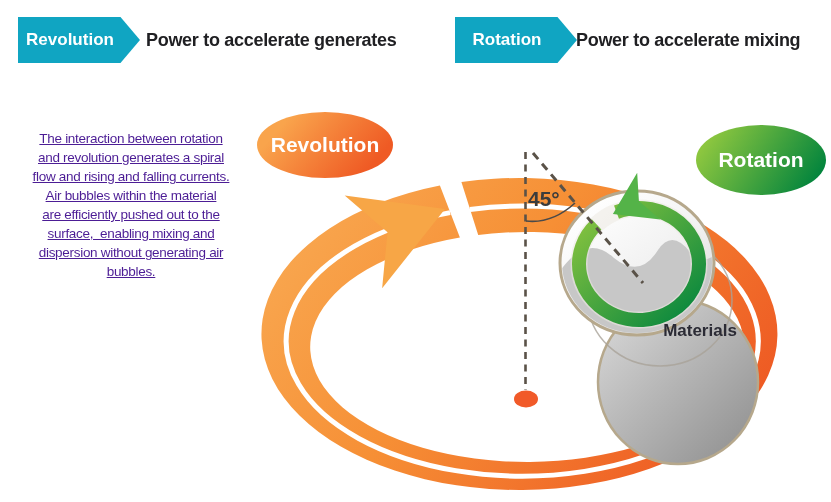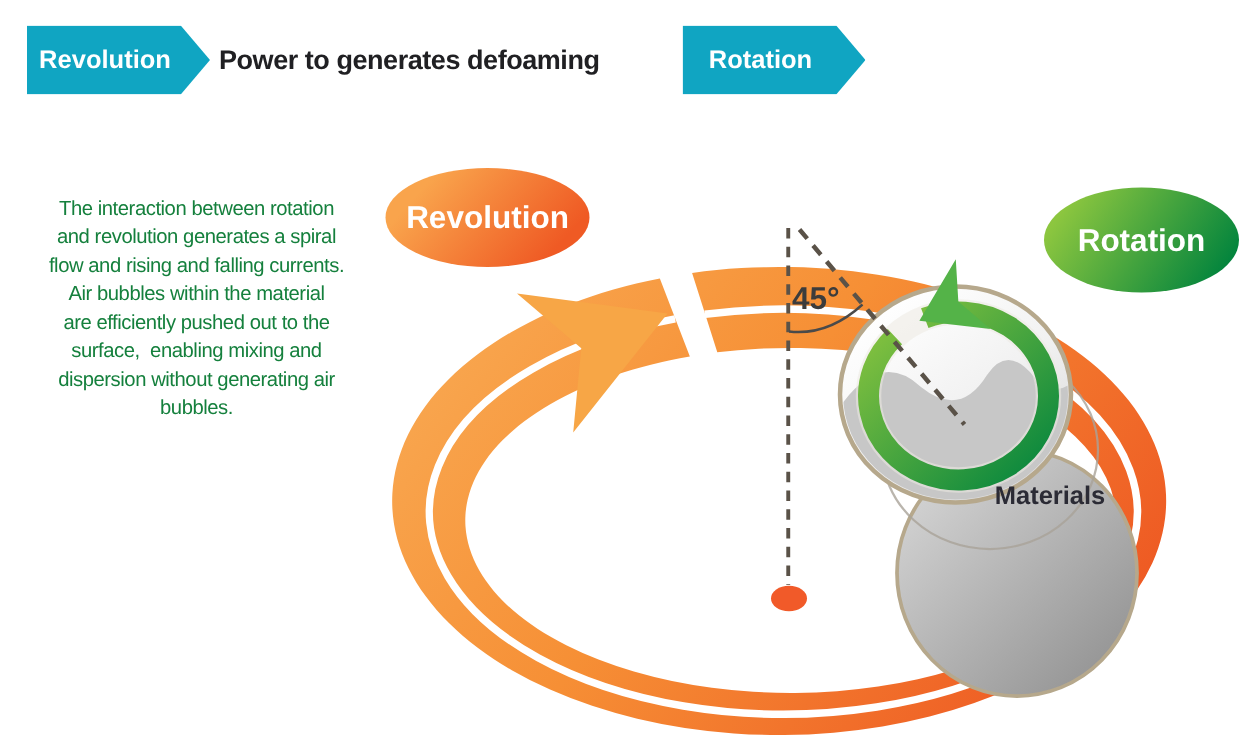--- a/index.html
+++ b/index.html
@@ -20,40 +20,42 @@
   .headline{
     position:absolute;top:17px;height:46px;line-height:46px;
     color:#202023;font-weight:bold;font-size:18px;letter-spacing:-0.3px;
     white-space:nowrap;
   }
   .headline.h1{left:146px;}
   .headline.h2{left:576px;}
   
   .desc{
     position:absolute;left:8px;top:129px;width:246px;
-    color:#15803d;font-size:13.5px;line-height:19px;letter-spacing:-0.3px;
+    color:#4c1d95;font-size:13.5px;line-height:19px;letter-spacing:-0.3px;
     white-space:pre-wrap;
+    text-decoration:underline;
   }
   
   .diagram{position:absolute;left:0;top:82px;}
   text{font-family:"Liberation Sans",sans-serif;}
 </style>
 </head>
 <body>
 
 <div class="canvas">
 
   <div class="tag t1">
     <span>Revolution</span>
   </div>
-  <div class="headline h1">Power to generates defoaming</div>
+  <div class="headline h1">Power to accelerate generates</div>
 
   <div class="tag t2">
     <span>Rotation</span>
   </div>
+  <div class="headline h2">Power to accelerate mixing</div>
 
   <div class="desc">The interaction between rotation
 and revolution generates a spiral
 flow and rising and falling currents.
 Air bubbles within the material
 are efficiently pushed out to the
 surface,  enabling mixing and
 dispersion without generating air
 bubbles.</div>
 

